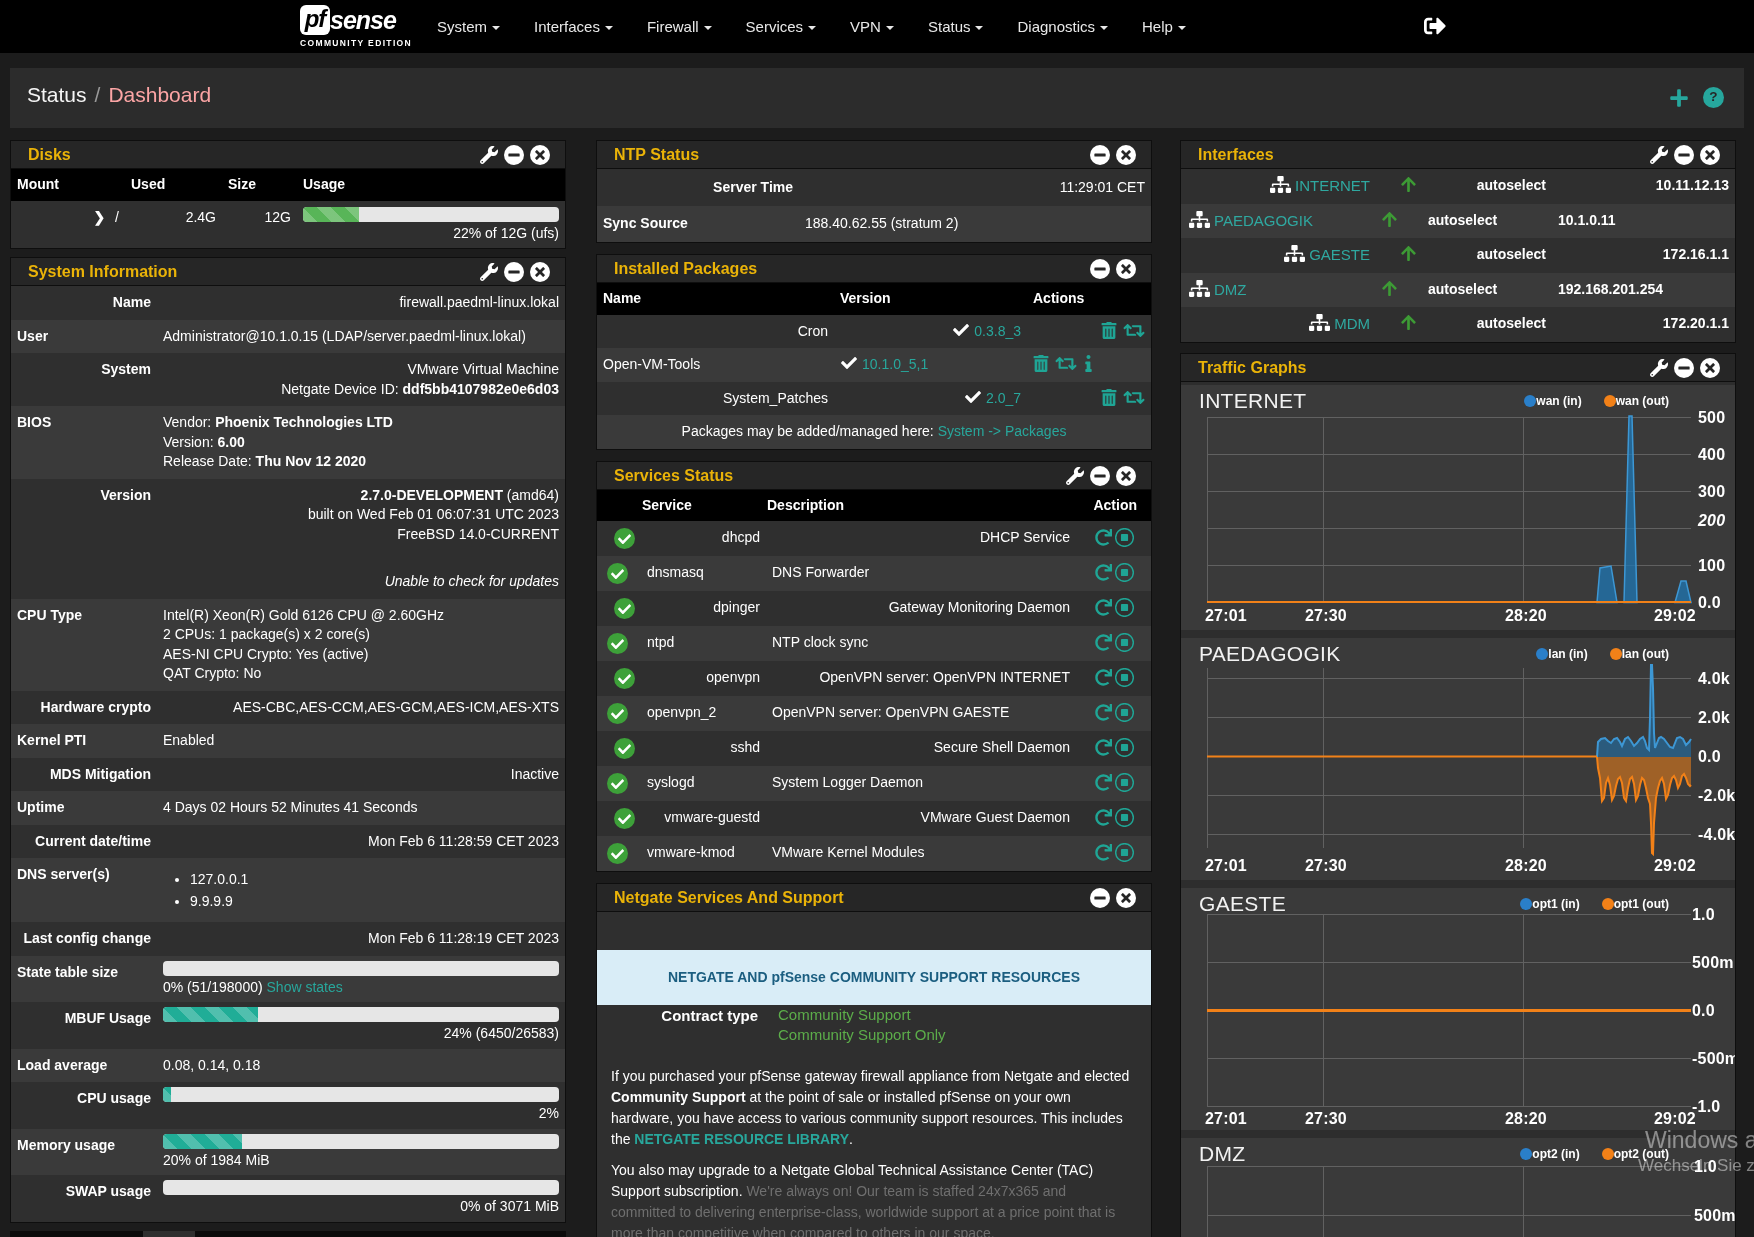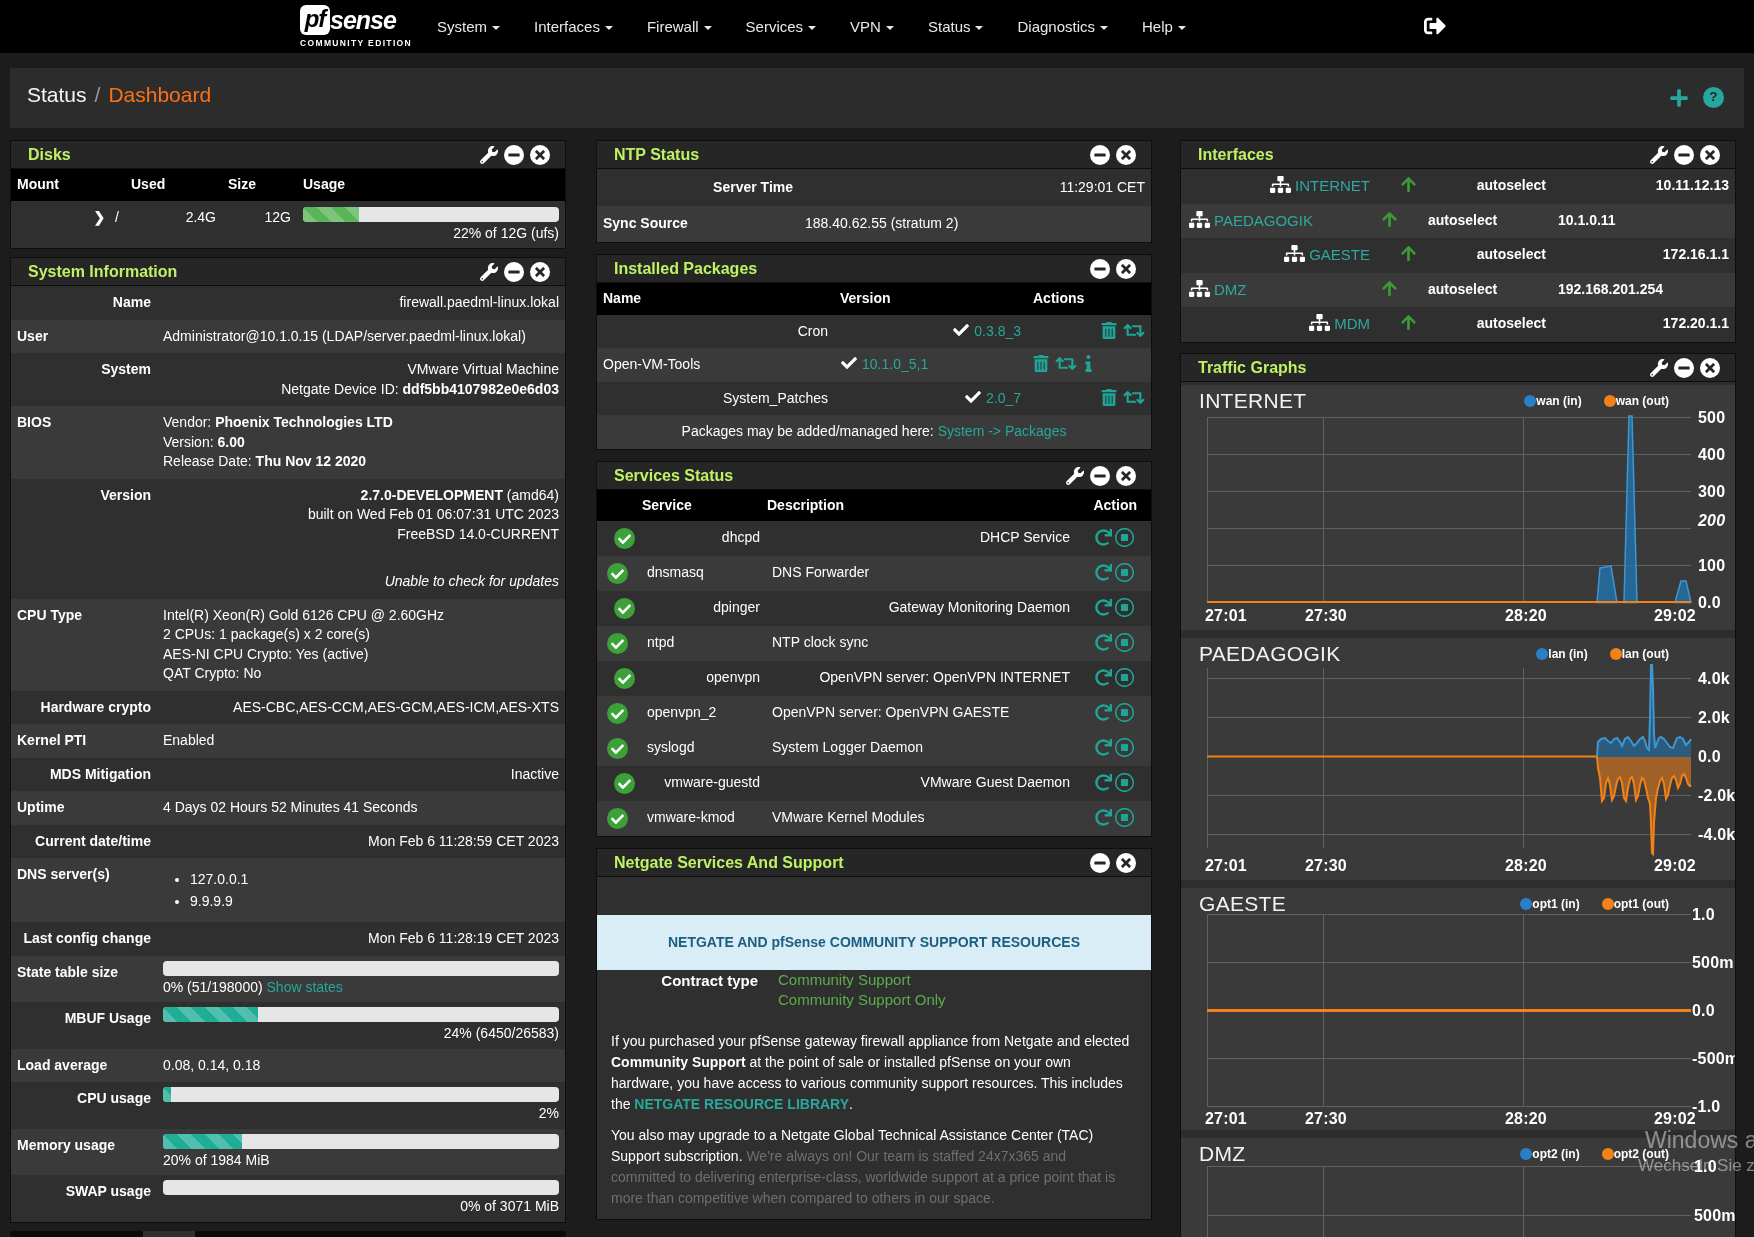--- a/index.html
+++ b/index.html
@@ -15,34 +15,34 @@
 .pfsense { color:#fff; font-weight:bold; font-style:italic; font-size:25px; letter-spacing:-1px; line-height:29px; }
 .pfce { color:#fff; font-size:8.5px; font-weight:bold; letter-spacing:1.35px; margin-top:3px; white-space:nowrap; }
 .menu { position:absolute; top:0; left:420px; height:53px; display:flex; }
 .menu .mi { color:#e8e8e8; font-size:15px; line-height:53px; padding:0 17px; white-space:nowrap; }
 .caret { display:inline-block; width:0; height:0; border-left:4px solid transparent; border-right:4px solid transparent; border-top:4px solid #e8e8e8; margin-left:5px; vertical-align:middle; }
 .logout { position:absolute; left:1424px; top:15px; }
 
 .crumbbar { position:absolute; left:10px; top:68px; width:1734px; height:60px; background:#2c2c2c; }
 .crumb { position:absolute; left:17px; top:15px; font-size:21px; color:#f5f5f5; }
 .crumb .sep { color:#9a9a9a; padding:0 8px; }
-.crumb .here { color:#f97316; }
+.crumb .here { color:#fca5a5; }
 .crumbicons { position:absolute; right:20px; top:19px; }
 
 .content { position:absolute; top:140px; left:10px; width:1744px; display:flex; }
 .col1 { width:556px; margin-right:30px; }
 .col2 { width:556px; margin-right:28px; }
 .col3 { width:556px; }
 .col1 .panel { margin-bottom:8px; }
 .col2 .panel { margin-bottom:11px; }
 .col3 .panel { margin-bottom:10px; }
 
 .panel { background:#2f2f2f; border:1px solid #0e0e0e; margin-bottom:10px; }
 .phead { background:#262626; height:28px; padding:4px 17px; position:relative; border-bottom:1px solid #0e0e0e; }
-.ptitle { font-weight:bold; font-size:16px; line-height:20px; color:#bef264; }
+.ptitle { font-weight:bold; font-size:16px; line-height:20px; color:#eab308; }
 .picons { position:absolute; right:15px; top:4px; display:flex; align-items:center; }
 .picons svg { margin-left:6px; }
 
 table { border-collapse:collapse; width:100%; }
 .thead-black { background:#000; }
 .thead-black th { font-weight:bold; font-size:14px; padding:6px; text-align:left; color:#fff; line-height:19.5px; }
 td { font-size:14px; padding:7px 6px; vertical-align:top; line-height:19.5px; }
 tr.odd  { background:#2f2f2f;text-align:right; }
 tr.even { background:#3a3a3a; }
 td.lbl { font-weight:bold; white-space:nowrap; }
@@ -482,20 +482,34 @@
                   <rect x="160" y="160" width="192" height="192" rx="24" fill="#1fa595"></rect>
                 </svg></td>
             </tr>
         <tr class="even">
               <td class="svcchk"><svg width="21" height="21" viewBox="0 0 512 512" style="vertical-align:middle">
                   <circle cx="256" cy="256" r="256" fill="#3da139"></circle>
                   <path fill="#fff" d="M227.3 387.3l184-184c6.2-6.2 6.2-16.4 0-22.6l-22.6-22.6c-6.2-6.2-16.4-6.2-22.6 0L216 308.1l-70.1-70.1c-6.2-6.2-16.4-6.2-22.6 0l-22.6 22.6c-6.2 6.2-6.2 16.4 0 22.6l104 104c6.2 6.2 16.4 6.2 22.6 0z"></path>
                 </svg></td>
               <td>openvpn_2</td>
               <td>OpenVPN server: OpenVPN GAESTE</td>
+              <td class="svcact"><svg width="17" height="17" viewBox="0 0 512 512" style="vertical-align:-3px">
+                  <path fill="#1fa595" d="M500.3 0h-47.4a12 12 0 0 0-12 12.6l4 82.8A247.4 247.4 0 0 0 256 8C119.3 8 7.9 119.5 8 256.2 8.1 393.1 119.1 504 256 504a247.1 247.1 0 0 0 166.2-63.9 12 12 0 0 0 .5-17.4l-34-34a12 12 0 0 0-16.4-.6A176 176 0 1 1 402.1 157.8l-101.5-4.9a12 12 0 0 0-12.6 12v47.4a12 12 0 0 0 12 12h200.3a12 12 0 0 0 12-12V12a12 12 0 0 0-12-12z"></path>
+                </svg><svg width="19" height="19" viewBox="0 0 512 512" style="vertical-align:-4px;margin-left:3px">
+                  <circle cx="256" cy="256" r="238" fill="none" stroke="#1fa595" stroke-width="40"></circle>
+                  <rect x="160" y="160" width="192" height="192" rx="24" fill="#1fa595"></rect>
+                </svg></td>
+            </tr>
+        <tr class="odd">
+              <td class="svcchk"><svg width="21" height="21" viewBox="0 0 512 512" style="vertical-align:middle">
+                  <circle cx="256" cy="256" r="256" fill="#3da139"></circle>
+                  <path fill="#fff" d="M227.3 387.3l184-184c6.2-6.2 6.2-16.4 0-22.6l-22.6-22.6c-6.2-6.2-16.4-6.2-22.6 0L216 308.1l-70.1-70.1c-6.2-6.2-16.4-6.2-22.6 0l-22.6 22.6c-6.2 6.2-6.2 16.4 0 22.6l104 104c6.2 6.2 16.4 6.2 22.6 0z"></path>
+                </svg></td>
+              <td>sshd</td>
+              <td>Secure Shell Daemon</td>
               <td class="svcact"><svg width="17" height="17" viewBox="0 0 512 512" style="vertical-align:-3px">
                   <path fill="#1fa595" d="M500.3 0h-47.4a12 12 0 0 0-12 12.6l4 82.8A247.4 247.4 0 0 0 256 8C119.3 8 7.9 119.5 8 256.2 8.1 393.1 119.1 504 256 504a247.1 247.1 0 0 0 166.2-63.9 12 12 0 0 0 .5-17.4l-34-34a12 12 0 0 0-16.4-.6A176 176 0 1 1 402.1 157.8l-101.5-4.9a12 12 0 0 0-12.6 12v47.4a12 12 0 0 0 12 12h200.3a12 12 0 0 0 12-12V12a12 12 0 0 0-12-12z"></path>
                 </svg><svg width="19" height="19" viewBox="0 0 512 512" style="vertical-align:-4px;margin-left:3px">
                   <circle cx="256" cy="256" r="238" fill="none" stroke="#1fa595" stroke-width="40"></circle>
                   <rect x="160" y="160" width="192" height="192" rx="24" fill="#1fa595"></rect>
                 </svg></td>
             </tr>
         <tr class="even">
               <td class="svcchk"><svg width="21" height="21" viewBox="0 0 512 512" style="vertical-align:middle">
                   <circle cx="256" cy="256" r="256" fill="#3da139"></circle>

